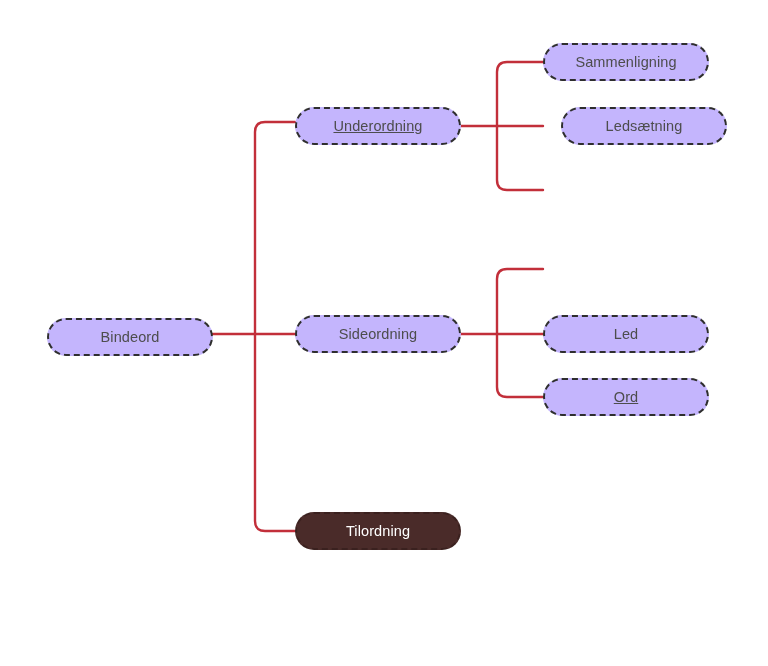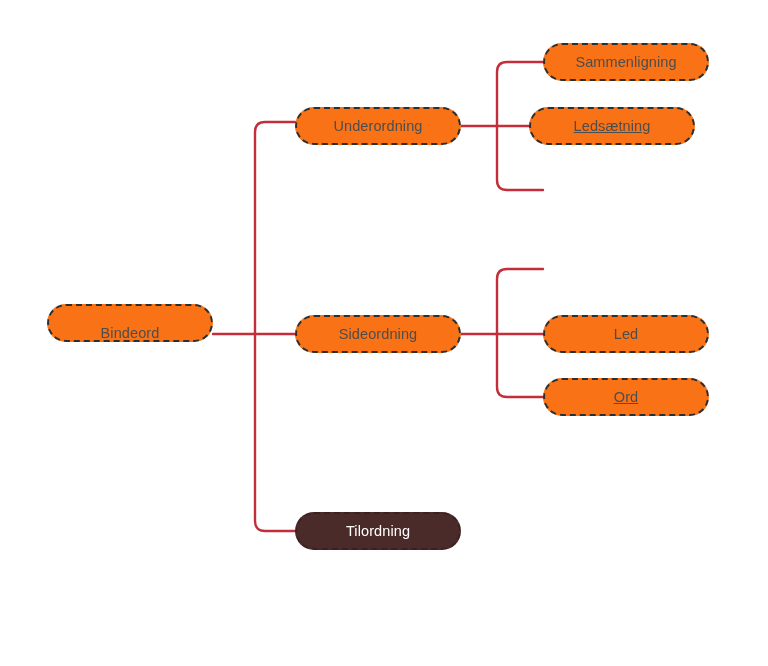--- a/index.html
+++ b/index.html
@@ -33,21 +33,21 @@
   }
 
   .node {
     position: absolute;
     box-sizing: border-box;
     display: flex;
     align-items: center;
     justify-content: center;
     border-radius: 999px;
     border: 2px dashed #2e2e2e;
-    background: #f97316;
+    background: #c4b5fd;
     color: #4d4d4d;
     font-size: 14.5px;
     letter-spacing: 0.1px;
     white-space: nowrap;
     z-index: 2;
   }
   .node.filled-green {
     background: #2f6b4a;
     border-color: #26543b;
     color: #ffffff;
@@ -81,41 +81,41 @@
       <path d="M 497 126 L 543 126"></path>
       <path d="M 497 126 L 497 180 Q 497 190 507 190 L 543 190"></path>
 
       <path d="M 461 334 L 497 334"></path>
       <path d="M 497 334 L 497 279 Q 497 269 507 269 L 543 269"></path>
       <path d="M 497 334 L 543 334"></path>
       <path d="M 497 334 L 497 387 Q 497 397 507 397 L 543 397"></path>
     </g>
   </svg>
 
-  <div class="node" style="left:47px; top:304px; width:166px; height:38px;align-items:flex-end;">
+  <div class="node" style="left:47px; top:318px; width:166px; height:38px;">
     <span class="node-label">Bindeord</span>
   </div>
 
-  <div class="node" style="left:295px; top:107px; width:166px; height:38px;">
+  <div class="node" style="left:295px; top:107px; width:166px; height:38px;text-decoration:underline;">
     <span class="node-label">Underordning</span>
   </div>
 
   <div class="node" style="left:295px; top:315px; width:166px; height:38px;">
     <span class="node-label">Sideordning</span>
   </div>
 
   <div class="node filled-brown" style="left:295px; top:512px; width:166px; height:38px;">
     <span class="node-label">Tilordning</span>
   </div>
 
   <div class="node" style="left:543px; top:43px; width:166px; height:38px;">
     <span class="node-label">Sammenligning</span>
   </div>
 
-  <div class="node" style="left:529px; top:107px; width:166px; height:38px;text-decoration:underline;">
+  <div class="node" style="left:561px; top:107px; width:166px; height:38px;">
     <span class="node-label">Ledsætning</span>
   </div>
 
 
 
   <div class="node" style="left:543px; top:315px; width:166px; height:38px;">
     <span class="node-label">Led</span>
   </div>
 
   <div class="node" style="left:543px; top:378px; width:166px; height:38px;text-decoration:underline;">

